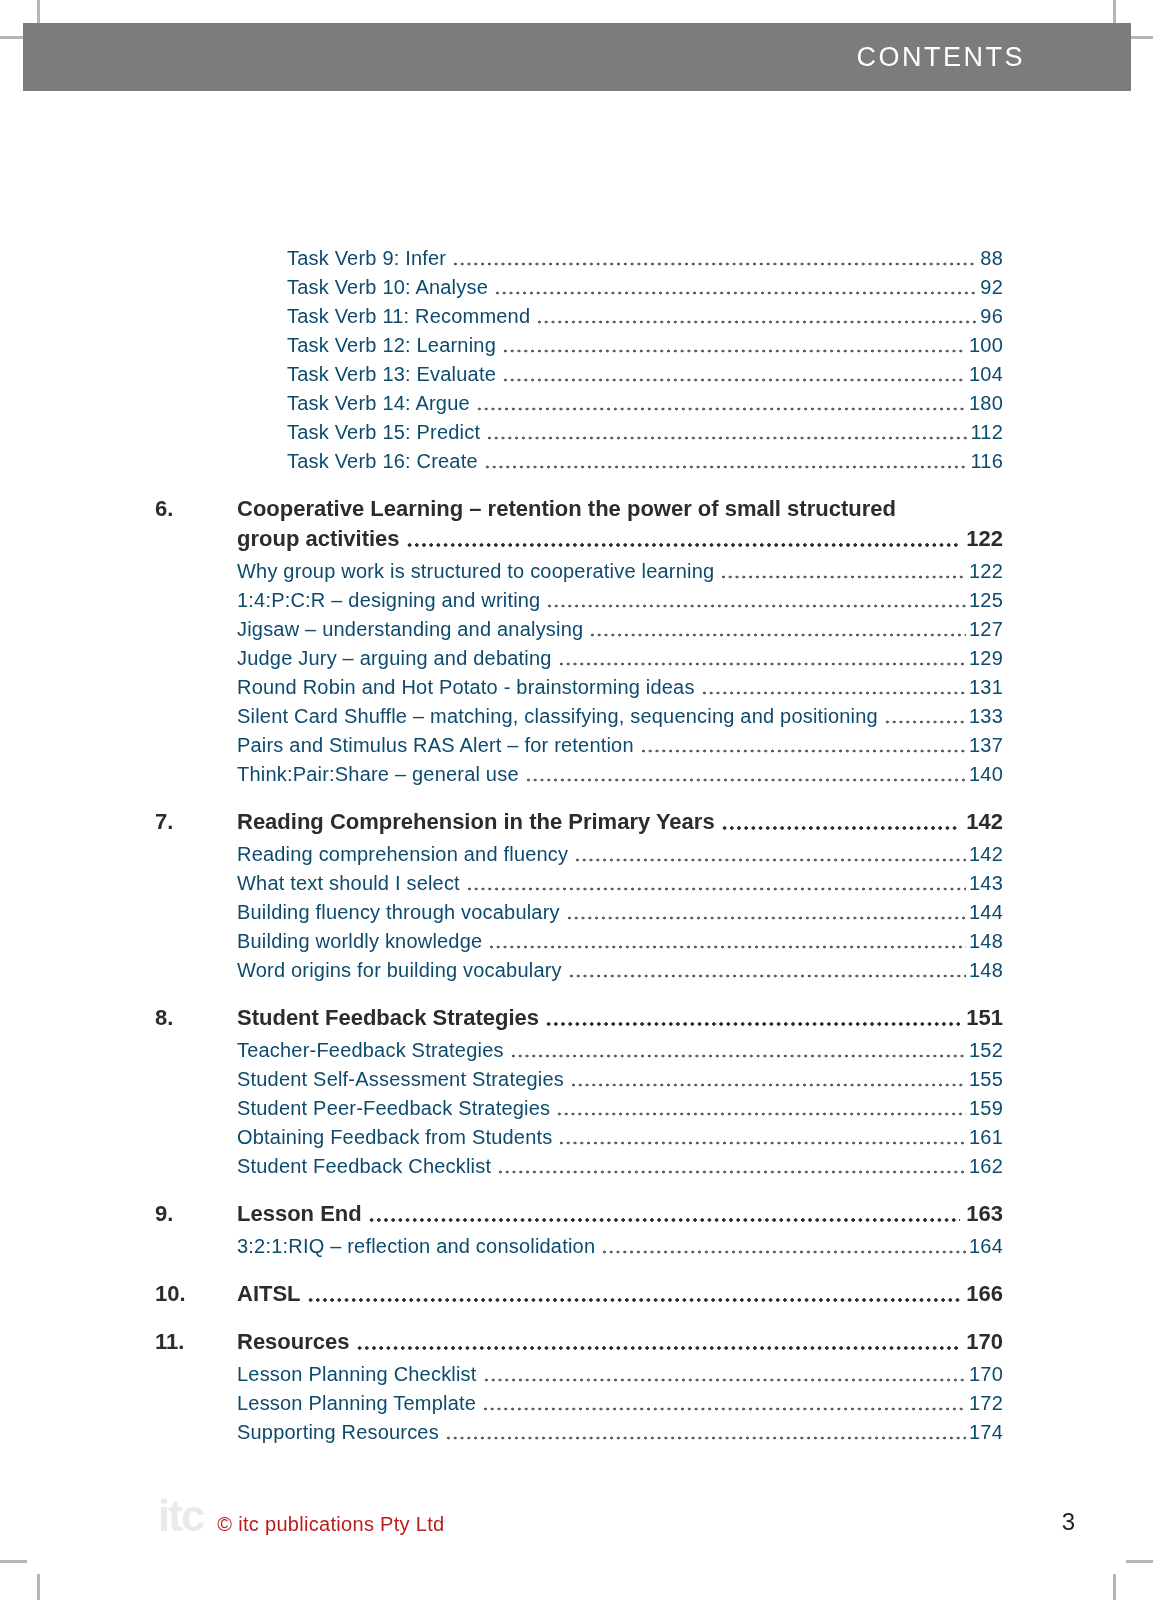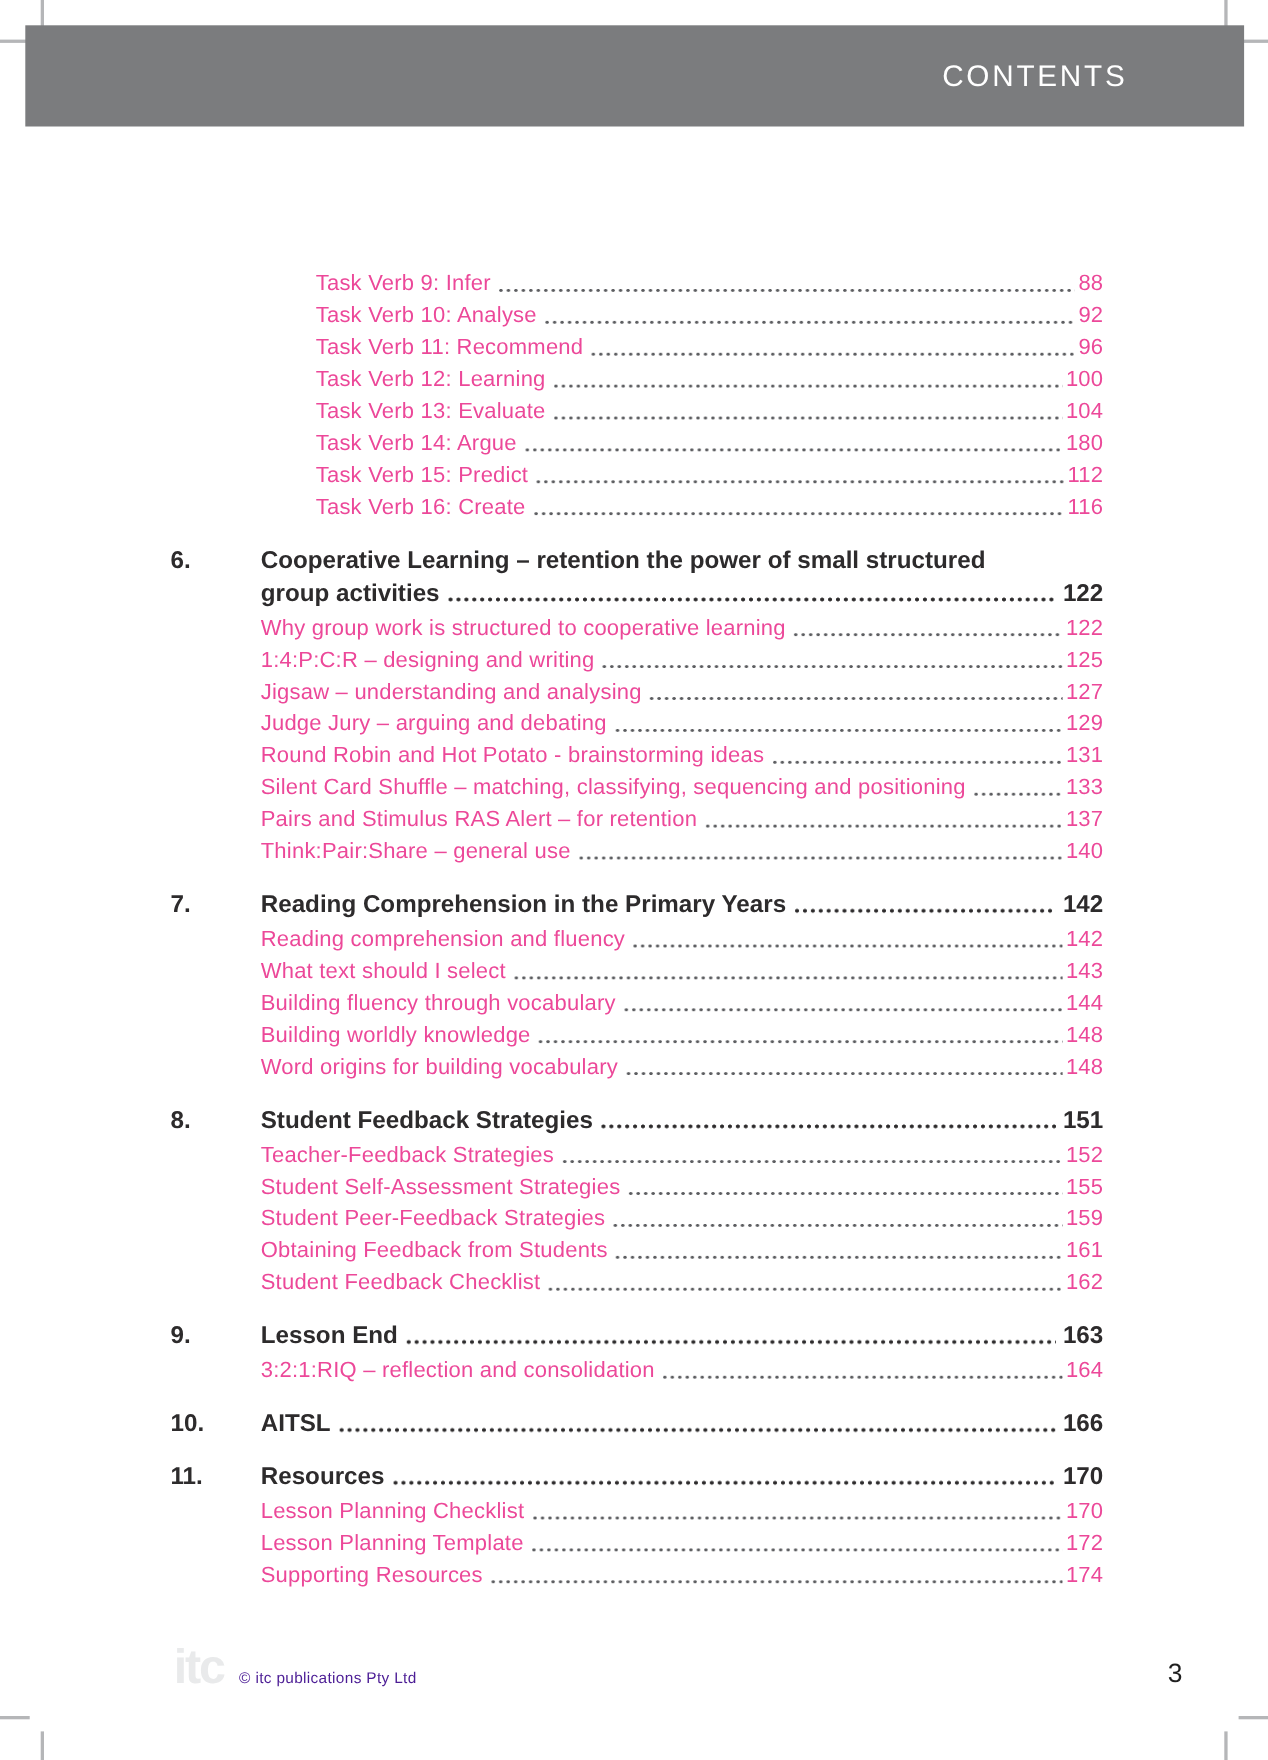--- a/index.html
+++ b/index.html
@@ -16,31 +16,31 @@
   .crop.tl-h{left:0;top:36px;width:27px;height:3px;}
   .crop.tr-v{left:1113px;top:0;width:3px;height:26px;}
   .crop.tr-h{left:1126px;top:36px;width:27px;height:3px;}
   .crop.bl-h{left:0;top:1560px;width:27px;height:3px;}
   .crop.bl-v{left:37px;top:1574px;width:3px;height:26px;}
   .crop.br-h{left:1126px;top:1560px;width:27px;height:3px;}
   .crop.br-v{left:1113px;top:1574px;width:3px;height:26px;}
 
   
   .header-bar{
-    position:absolute;left:23px;top:23px;width:1108px;height:92px;
+    position:absolute;left:23px;top:23px;width:1108px;height:68px;
     background:#7b7c7e;display:flex;align-items:center;justify-content:flex-end;
     padding-right:106px;box-sizing:border-box;
   }
   .header-title{
     color:#ffffff;font-size:27px;letter-spacing:2.5px;font-weight:400;
   }
 
   
   .toc{position:absolute;left:155px;top:244px;width:848px;color:#515257;}
-  .row{display:flex;align-items:baseline;font-size:20px;line-height:29px;color:#ec4899;letter-spacing:.2px;}
+  .row{display:flex;align-items:baseline;font-size:20px;line-height:29px;color:#0c4a6e;letter-spacing:.2px;}
   .row .lbl{white-space:nowrap;}
   .leader{
     flex:1 1 auto;height:6px;align-self:flex-end;margin:0 3px 6px 6px;
     background-image:radial-gradient(circle, #5c5d60 1.25px, transparent 1.7px);
     background-size:6.8px 6px;background-repeat:repeat-x;background-position:left bottom;
     min-width:12px;
   }
   .pg{white-space:nowrap;}
 
   .intro{margin-left:132px;}
@@ -56,21 +56,21 @@
     background-size:7.2px 6px;margin-bottom:6px;
   }
   .section-head .pg{margin-left:3px;}
   .sub-list{margin-left:82px;margin-top:3px;}
 
   
   .footer-left{position:absolute;left:158px;top:1494px;display:flex;align-items:baseline;}
   .itc-logo{
     font-size:44px;font-weight:bold;line-height:1;color:#e9eaeb;letter-spacing:-2px;
   }
-  .copyright{font-size:14px;color:#4c1d95;margin-left:14px;letter-spacing:.3px;}
+  .copyright{font-size:20px;color:#b91c1c;margin-left:14px;letter-spacing:.3px;}
   .page-num{position:absolute;top:1508px;right:78px;font-size:24px;color:#1f1f1f;}
 </style>
 </head>
 <body>
 
 <div class="page">
 
   <div class="crop tl-v"></div>
   <div class="crop tl-h"></div>
   <div class="crop tr-v"></div>

